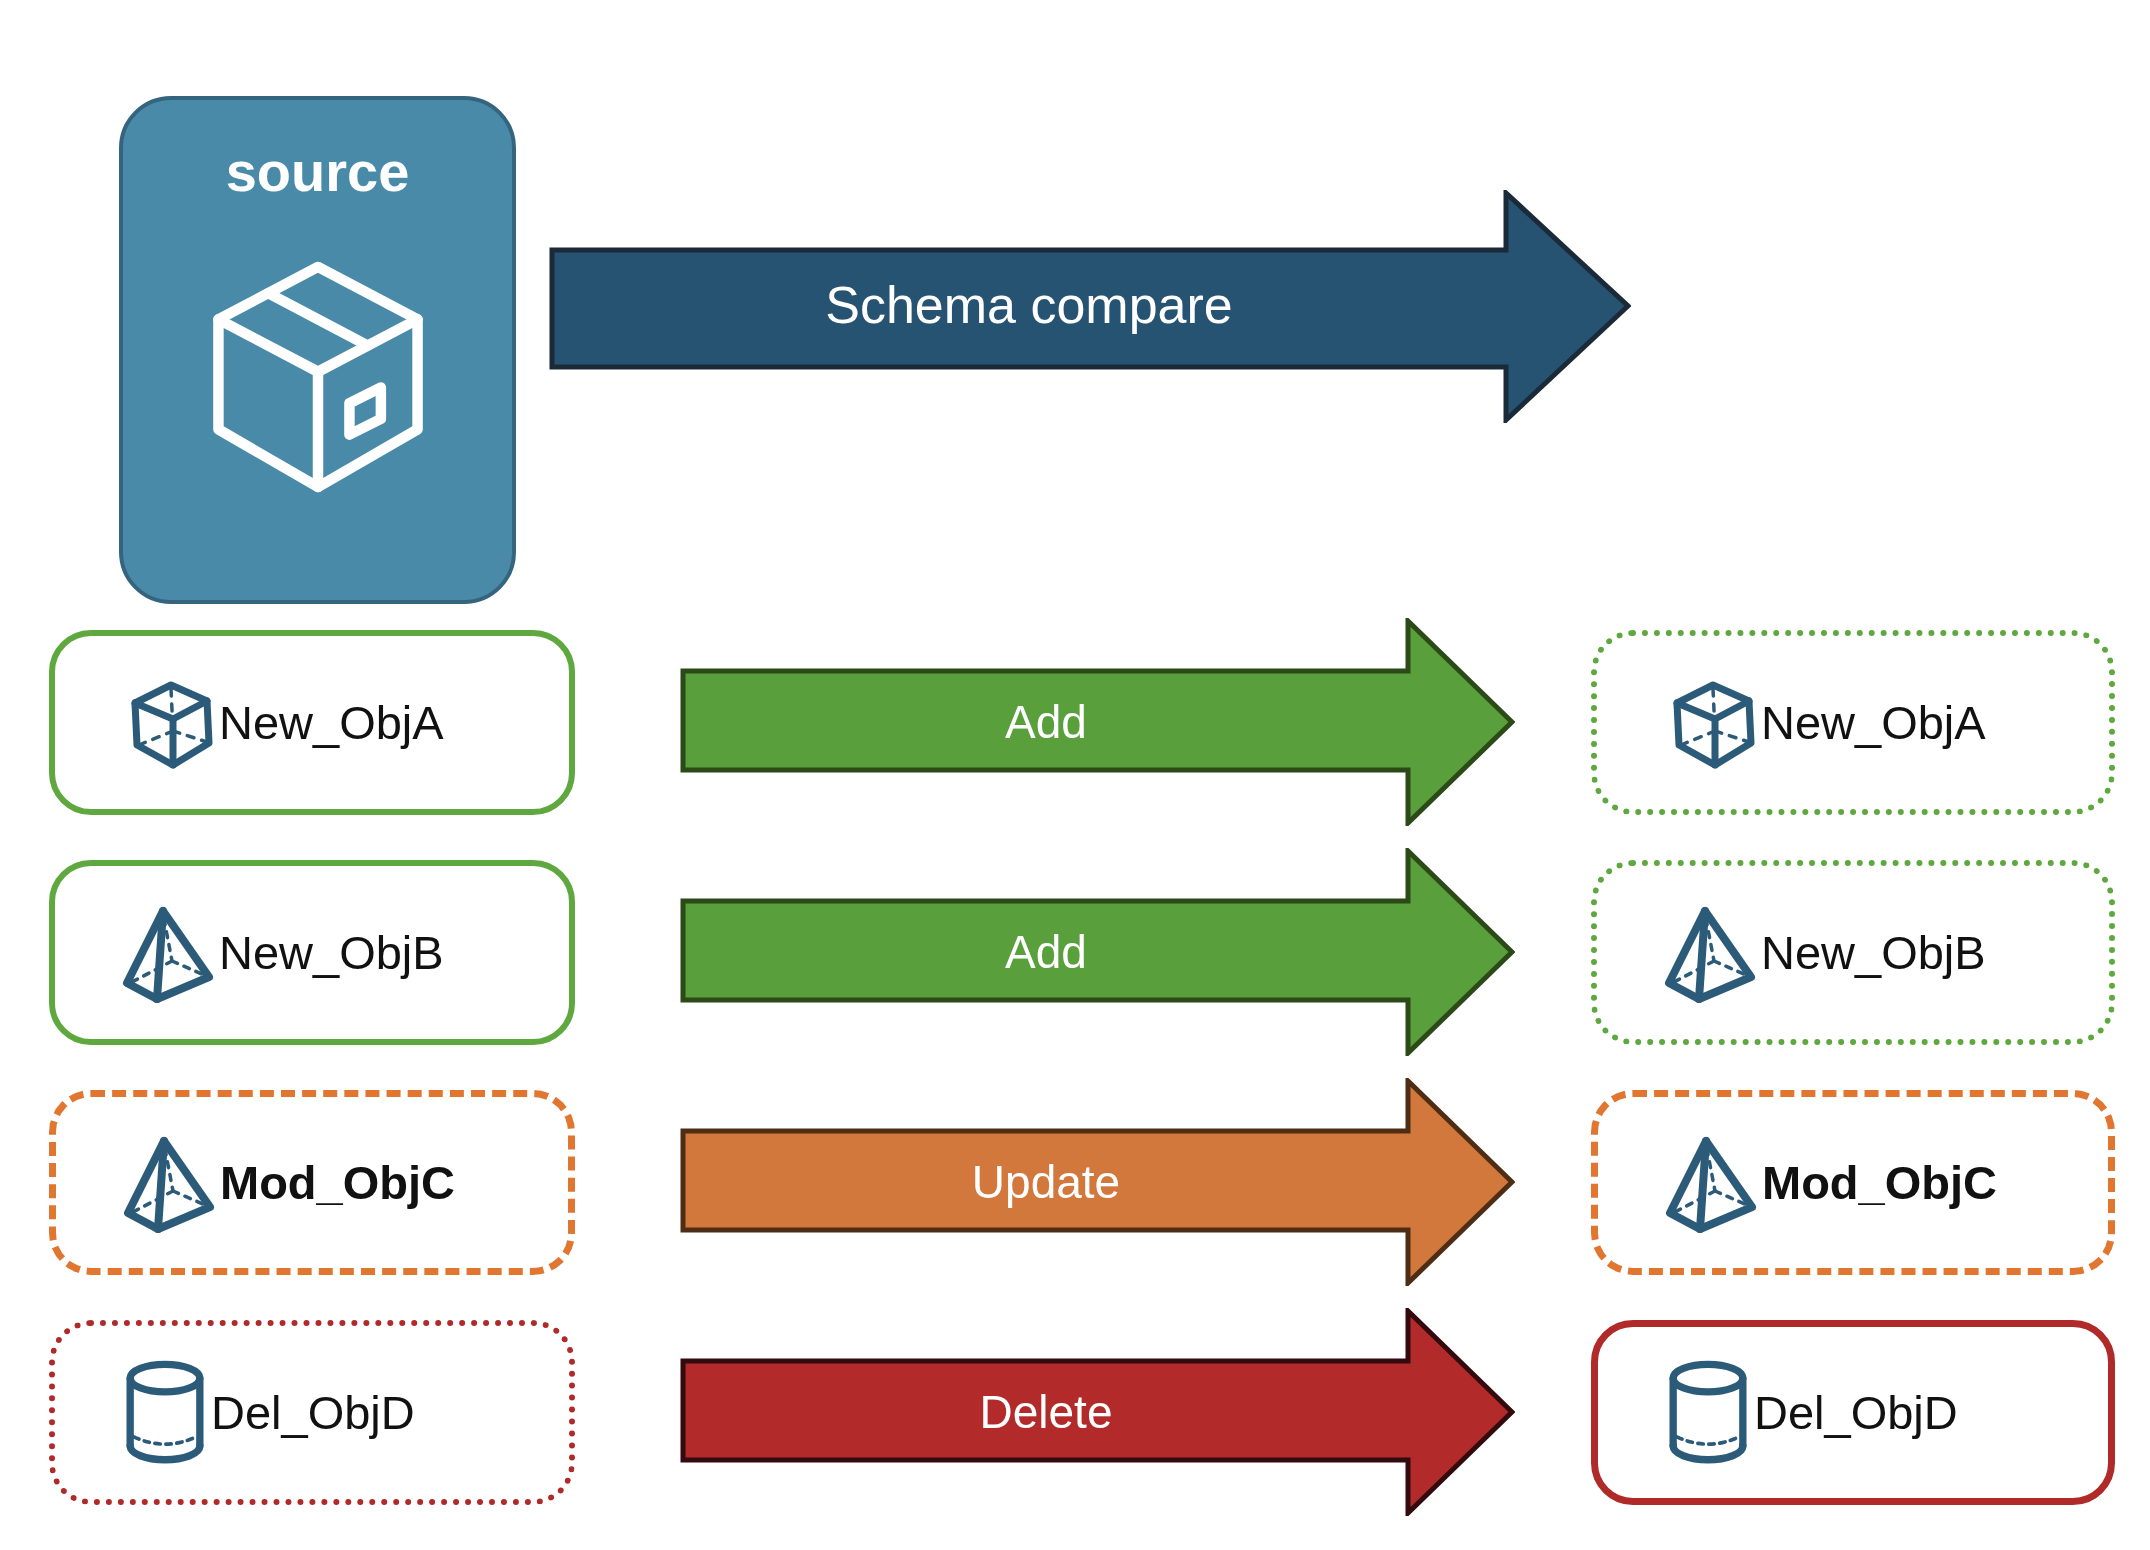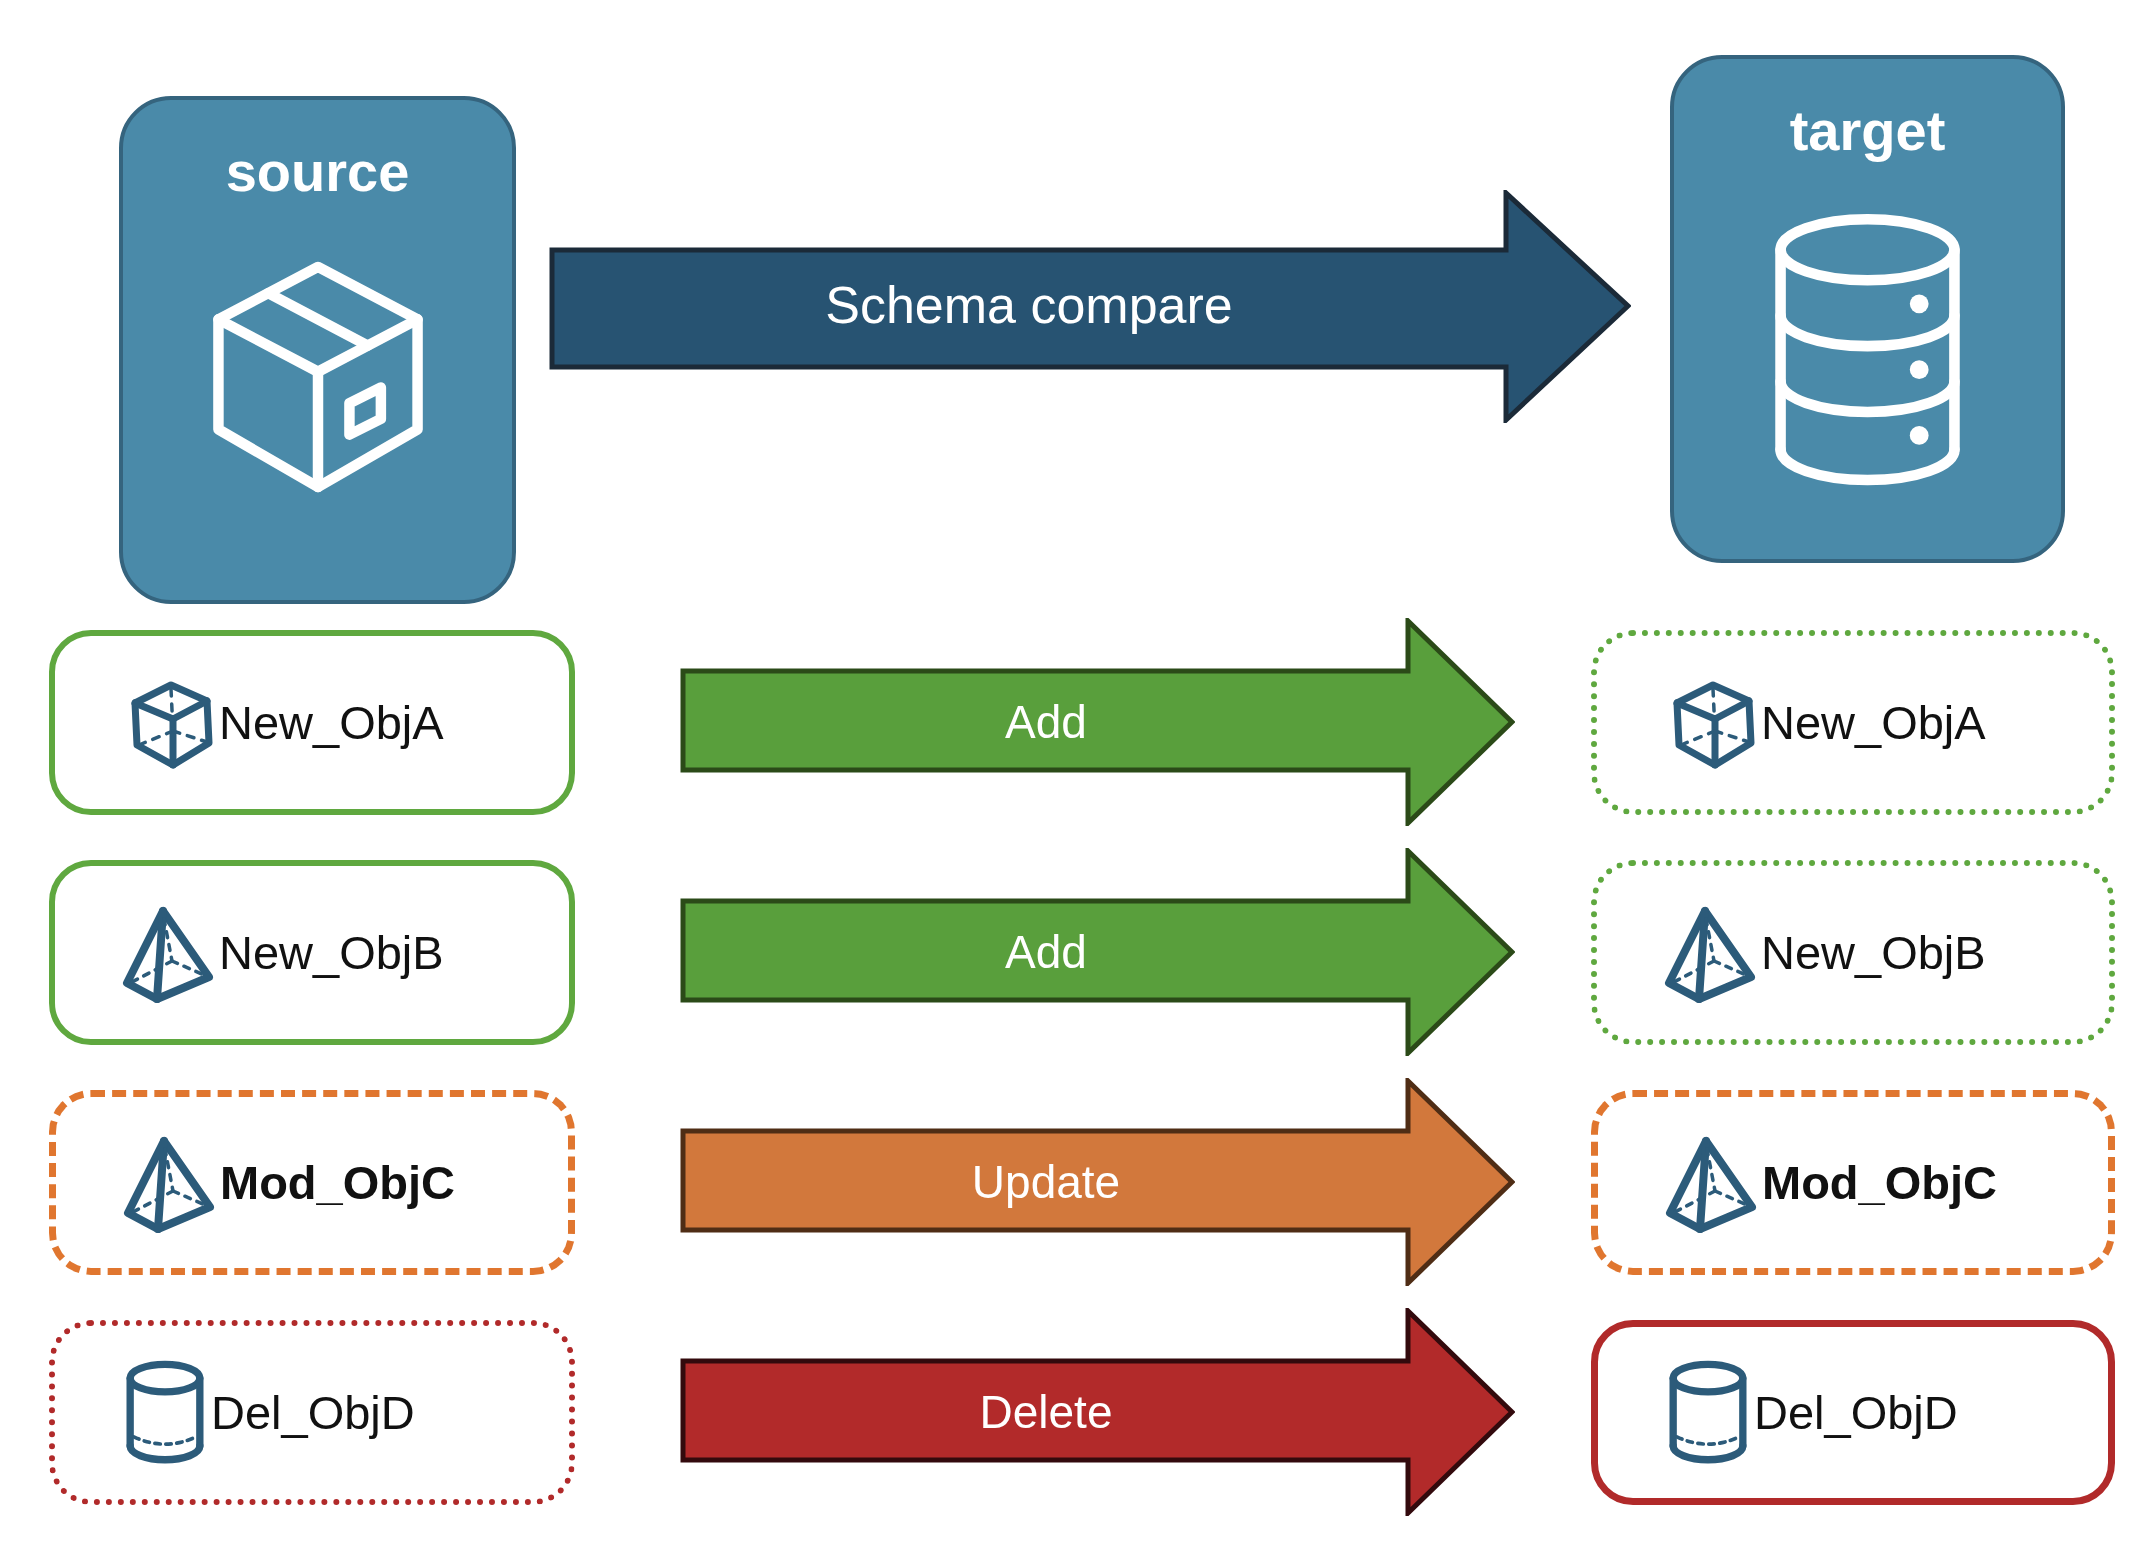--- a/index.html
+++ b/index.html
@@ -46,38 +46,20 @@
       <g fill="none" stroke="#ffffff" stroke-width="4" stroke-linejoin="round" stroke-linecap="round">
         <path d="M50 8 L88 28 L88 70 L50 92 L12 70 L12 28 Z"></path>
         <path d="M12 28 L50 48 L88 28"></path>
         <path d="M50 48 L50 92"></path>
         <path d="M31 18 L69 38"></path>
         <path d="M62 60 L74 54 L74 66 L62 72 Z"></path>
       </g>
     </svg>
   </div>
 
-  <div class="node" style="left:1670px;top:55px;width:395px;height:508px;">
-    <div class="node-title">target</div>
-    <svg class="node-icon" width="235" height="294" viewBox="0 0 100 125">
-      <g fill="none" stroke="#ffffff" stroke-width="4.5" stroke-linecap="round">
-        <ellipse cx="50" cy="19" rx="37" ry="13"></ellipse>
-        <path d="M13 19 L13 104"></path>
-        <path d="M87 19 L87 104"></path>
-        <path d="M13 104 A37 13 0 0 0 87 104"></path>
-        <path d="M13 47 A37 13 0 0 0 87 47"></path>
-        <path d="M13 75 A37 13 0 0 0 87 75"></path>
-      </g>
-      <g fill="#ffffff" stroke="none">
-        <circle cx="72" cy="42" r="4"></circle>
-        <circle cx="72" cy="70" r="4"></circle>
-        <circle cx="72" cy="98" r="4"></circle>
-      </g>
-    </svg>
-  </div>
 
   <svg class="arrow-svg" style="left:549px;top:190px;" width="1082" height="233">
     <polygon points="3,60 957,60 957,3 1079,116 957,230 957,177 3,177" fill="#275372" stroke="#1B2A38" stroke-width="5"></polygon>
     <text x="480" y="133" text-anchor="middle" font-size="52" class="arrow-label">Schema compare</text>
   </svg>
 
   <div class="obj-box b-green-solid" style="left:49px;top:630px;">
     <svg class="obj-icon" width="100" height="100" viewBox="0 0 100 100">
       <g fill="none" stroke="#2C5B7A" stroke-linejoin="round" stroke-linecap="round">
         <g stroke-width="7">

